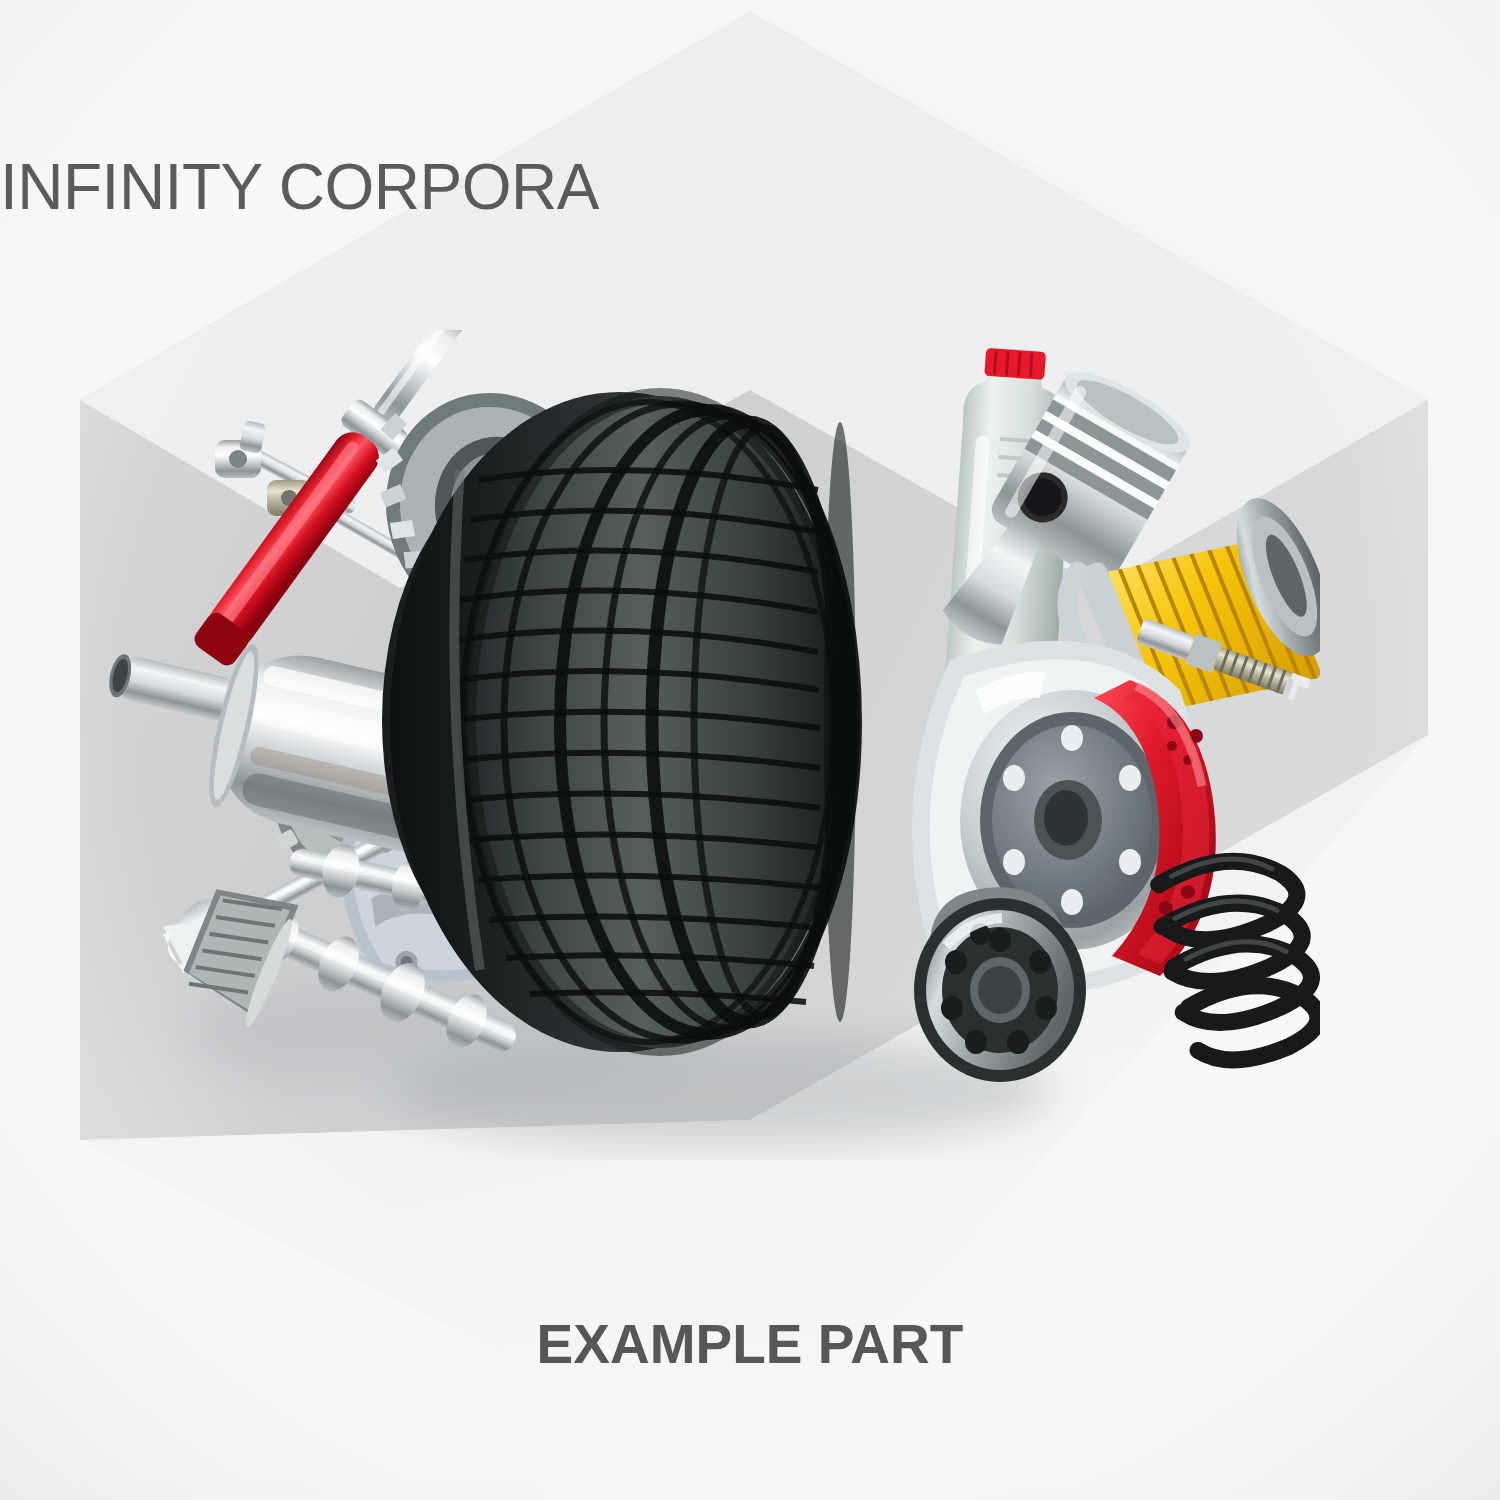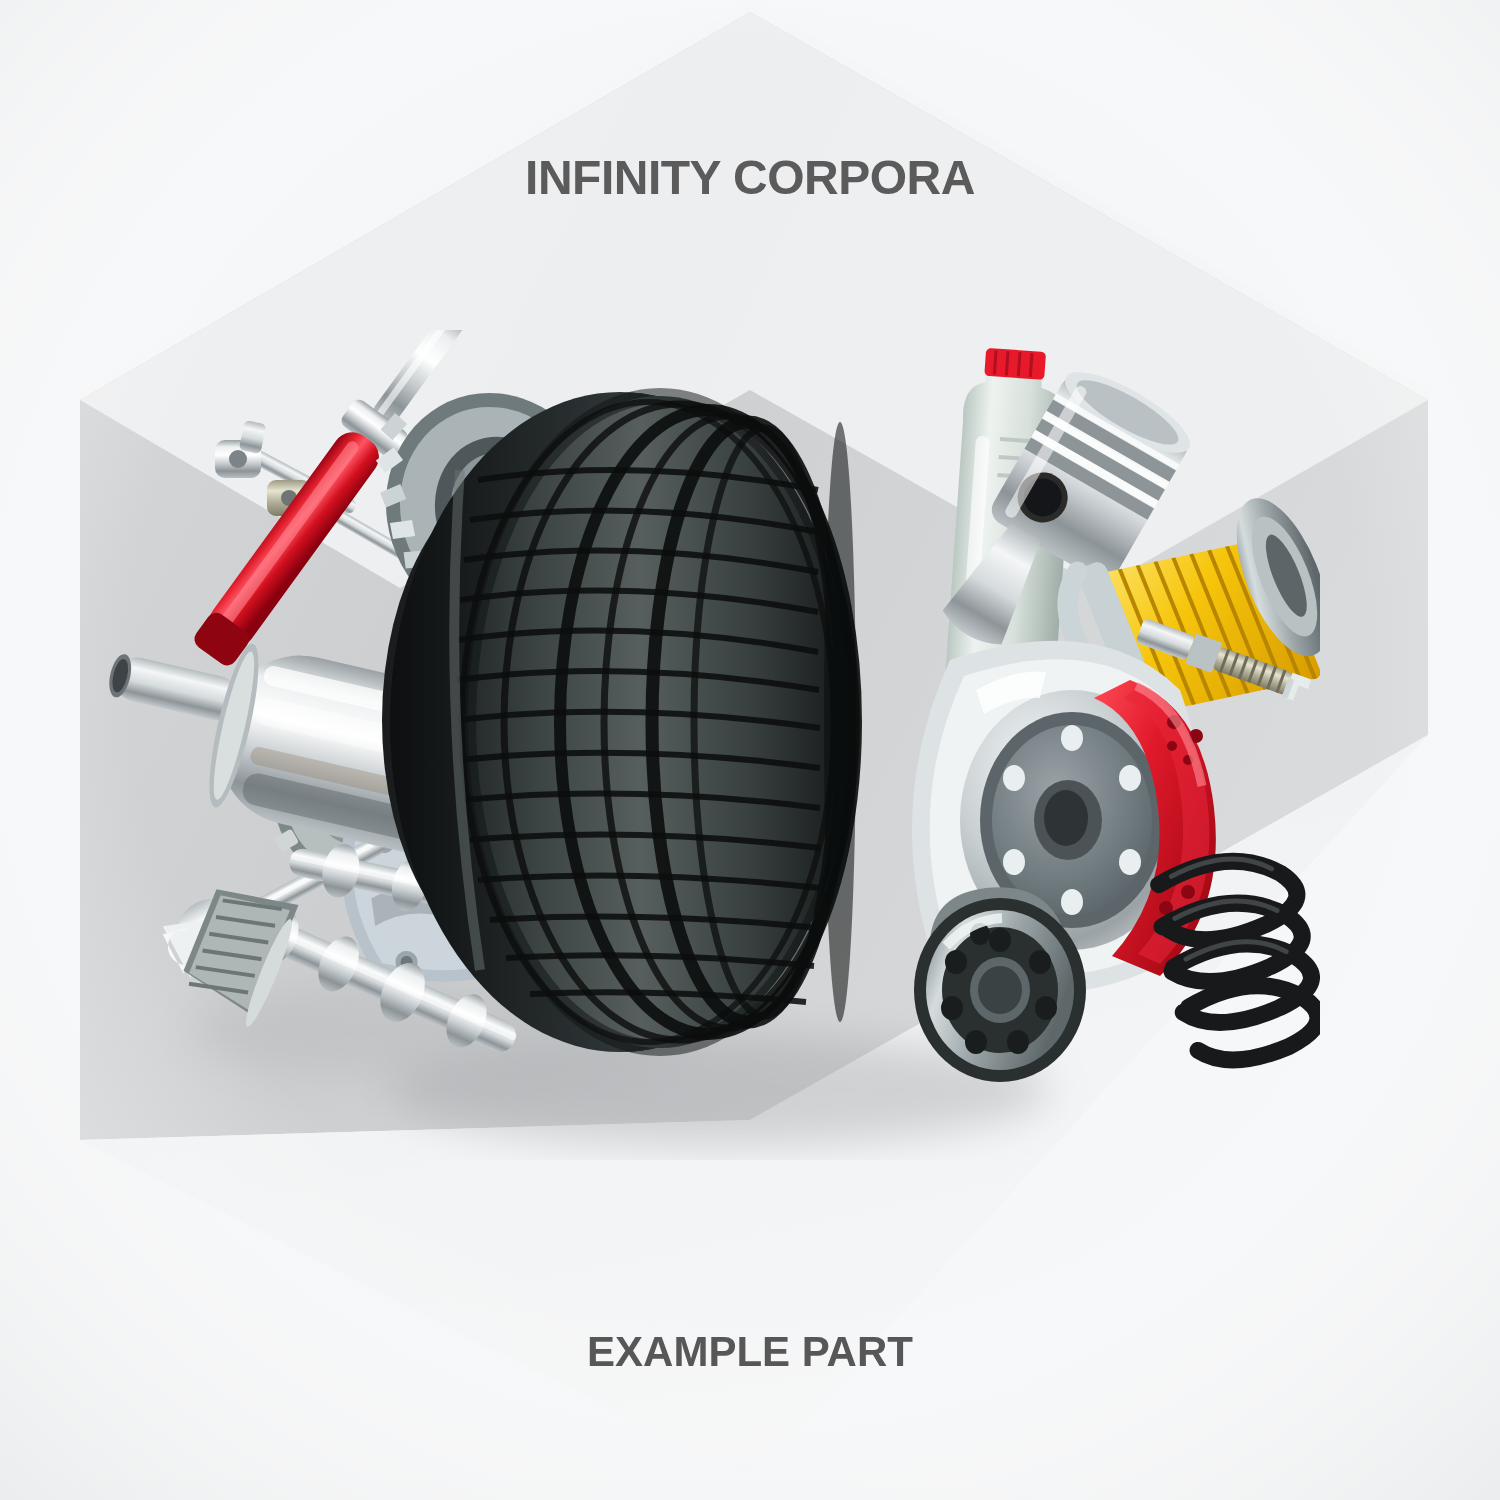--- a/index.html
+++ b/index.html
@@ -13,36 +13,36 @@
   .card{
     position:absolute; inset:0;
     background:
       linear-gradient(135deg,#f7f8f9 0%,#f4f5f6 40%,#f6f7f8 100%);
   }
   
   .hex-wrap{ position:absolute; inset:0; }
   .title{
     position:absolute;
     top:150px; left:0; right:0;
-    text-align:center;
-    font-size:48px;
-    font-weight:700;
+    text-align:left;
+    font-size:64px;
+    font-weight:400;
     letter-spacing:-0.5px;
     color:#5b5b5b;
     z-index:6;
   }
   .footer{
     position:absolute;
     bottom:122px; left:0; right:0;
     text-align:center;
     z-index:6;
   }
   .footer .l1,.footer .l2{
     display:block;
-    font-size:42px;
+    font-size:55px;
     font-weight:700;
     color:#575757;
     letter-spacing:0px;
     line-height:1.24;
   }
   .art{
     position:absolute;
     left:60px; top:330px;
     width:1260px; height:830px;
     z-index:4;

